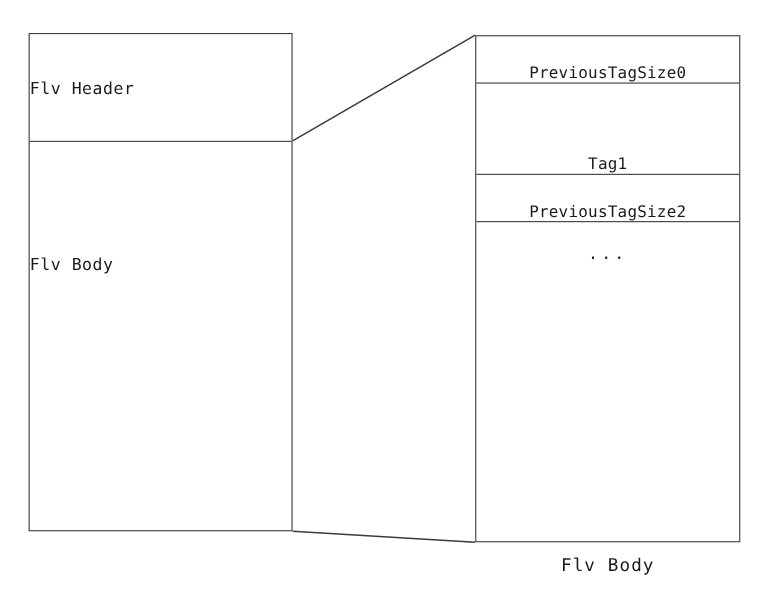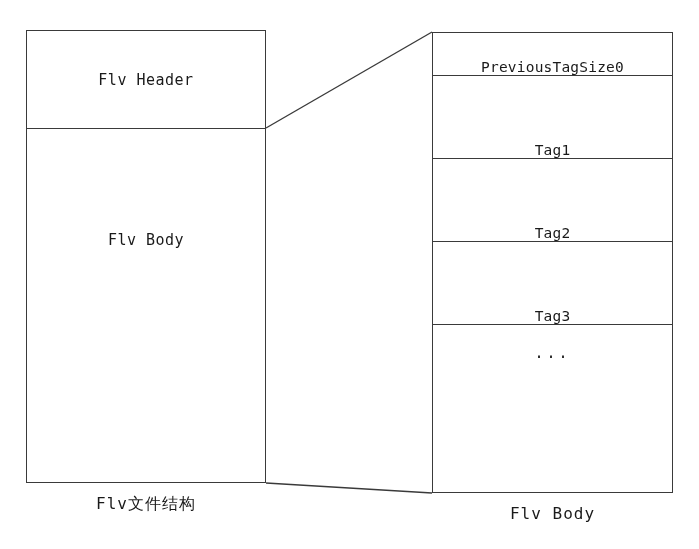--- a/index.html
+++ b/index.html
@@ -38,21 +38,21 @@
     height: 453px;
     border: 1.4px solid #3a3a3a;
     box-sizing: border-box;
     background: #ffffff;
     display: flex;
     flex-direction: column;
   }
   .file-section {
     display: flex;
     align-items: center;
-    justify-content: center;
+    justify-content: flex-start;
     box-sizing: border-box;
   }
   .file-section-header {
     height: 98px;
     border-bottom: 1.4px solid #3a3a3a;
   }
   .file-section-body {
     flex: 1;
   }
   .section-label {
@@ -135,34 +135,30 @@
 
   <div class="file-box">
     <div class="file-section file-section-header">
       <span class="section-label">Flv Header</span>
     </div>
     <div class="file-section file-section-body">
       <span class="section-label">Flv Body</span>
     </div>
   </div>
 
-  <div class="caption" id="caption-left">Flv文件结构</div>
 
   <div class="body-table">
     <div class="body-row size-row">
       <span class="row-label">PreviousTagSize0</span>
     </div>
     <div class="body-row tag-row">
       <span class="row-label">Tag1</span>
     </div>
-    <div class="body-row tag-row">
-      <span class="row-label">Tag2</span>
-    </div>
-    <div class="body-row tag-row">
-      <span class="row-label">Tag3</span>
+    <div class="body-row size-row">
+      <span class="row-label">PreviousTagSize2</span>
     </div>
     <div class="body-row ellipsis-row">
       <span class="row-label ellipsis">...</span>
     </div>
   </div>
 
   <div class="caption" id="caption-right">Flv Body</div>
 
 </div>
 

